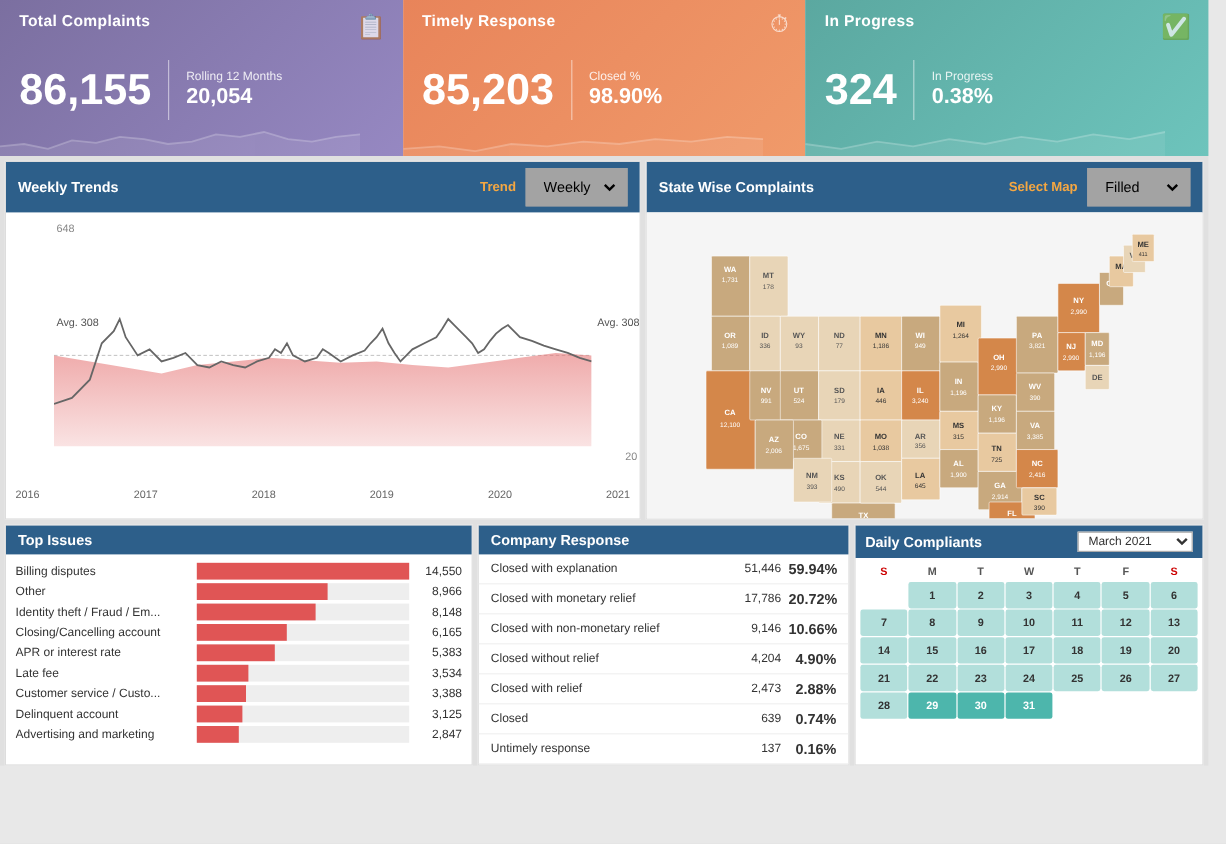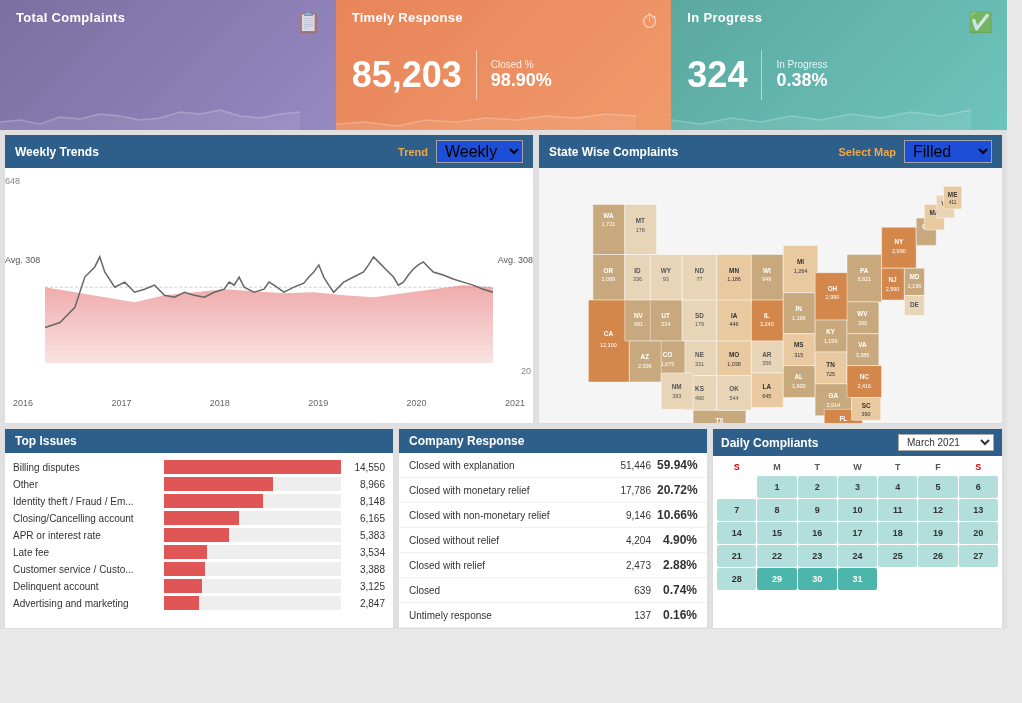--- a/index.html
+++ b/index.html
@@ -25,24 +25,24 @@
 
     
     .middle-row { display: flex; gap: 4px; margin: 4px; }
     .panel { background: white; border: 1px solid #ddd; }
 
     
     .trends-panel { flex: 0 0 530px; }
     .panel-header { background: #2d5f8a; color: white; padding: 5px 10px; display: flex; align-items: center; justify-content: space-between; font-size: 12px; font-weight: 600; }
     .panel-header-right { display: flex; align-items: center; gap: 8px; }
     .trend-label { color: #f4a742; font-weight: 600; font-size: 11px; }
-    .panel-select { font-size: 16px; padding: 1px 4px; border: 1px solid #a3a3a3; background: #1d4ed8; }
+    .panel-select { font-size: 12px; padding: 1px 4px; border: 7px solid #a3a3a3; background: #a3a3a3; }
     .chart-area { position: relative; height: 230px; padding: 8px 40px 30px 40px; }
     .chart-svg { width: 100%; height: 100%; }
-    .chart-avg-label { position: absolute; font-size: 9px; color: #555; }
+    .chart-avg-label { position: absolute; font-size: 9px; color: #555; padding-left: 42px; }
     .chart-x-labels { display: flex; justify-content: space-between; padding: 0 8px; font-size: 9px; color: #666; }
 
     
     .map-panel { flex: 1; }
     .map-area { height: 255px; position: relative; overflow: hidden; background: #f5f5f5; }
 
     
     .bottom-row { display: flex; gap: 4px; margin: 0 4px 4px 4px; justify-content: center; }
 
     
@@ -82,20 +82,28 @@
 </head>
 <body>
 
 <div class="dashboard">
 
   <div class="kpi-row">
 
     <div class="kpi-card purple">
       <div class="kpi-title">Total Complaints</div>
       <div class="kpi-icon">📋</div>
+      <div class="kpi-main-row">
+        <div class="kpi-main-value">86,155</div>
+        <div class="kpi-divider"></div>
+        <div class="kpi-sub">
+          <span class="kpi-sub-label">Rolling 12 Months</span>
+          <span class="kpi-sub-value">20,054</span>
+        </div>
+      </div>
       <svg class="kpi-sparkline" viewBox="0 0 300 28" preserveAspectRatio="none">
         <polyline points="0,20 20,18 40,22 60,15 80,17 100,12 120,14 140,18 160,16 180,10 200,12 220,8 240,14 260,16 280,12 300,10" fill="none" stroke="rgba(255,255,255,0.6)" stroke-width="1.5"></polyline>
         <polygon points="0,28 0,20 20,18 40,22 60,15 80,17 100,12 120,14 140,18 160,16 180,10 200,12 220,8 240,14 260,16 280,12 300,10 300,28" fill="rgba(255,255,255,0.2)"></polygon>
       </svg>
     </div>
 
     <div class="kpi-card orange">
       <div class="kpi-title">Timely Response</div>
       <div class="kpi-icon">⏱</div>
       <div class="kpi-main-row">

